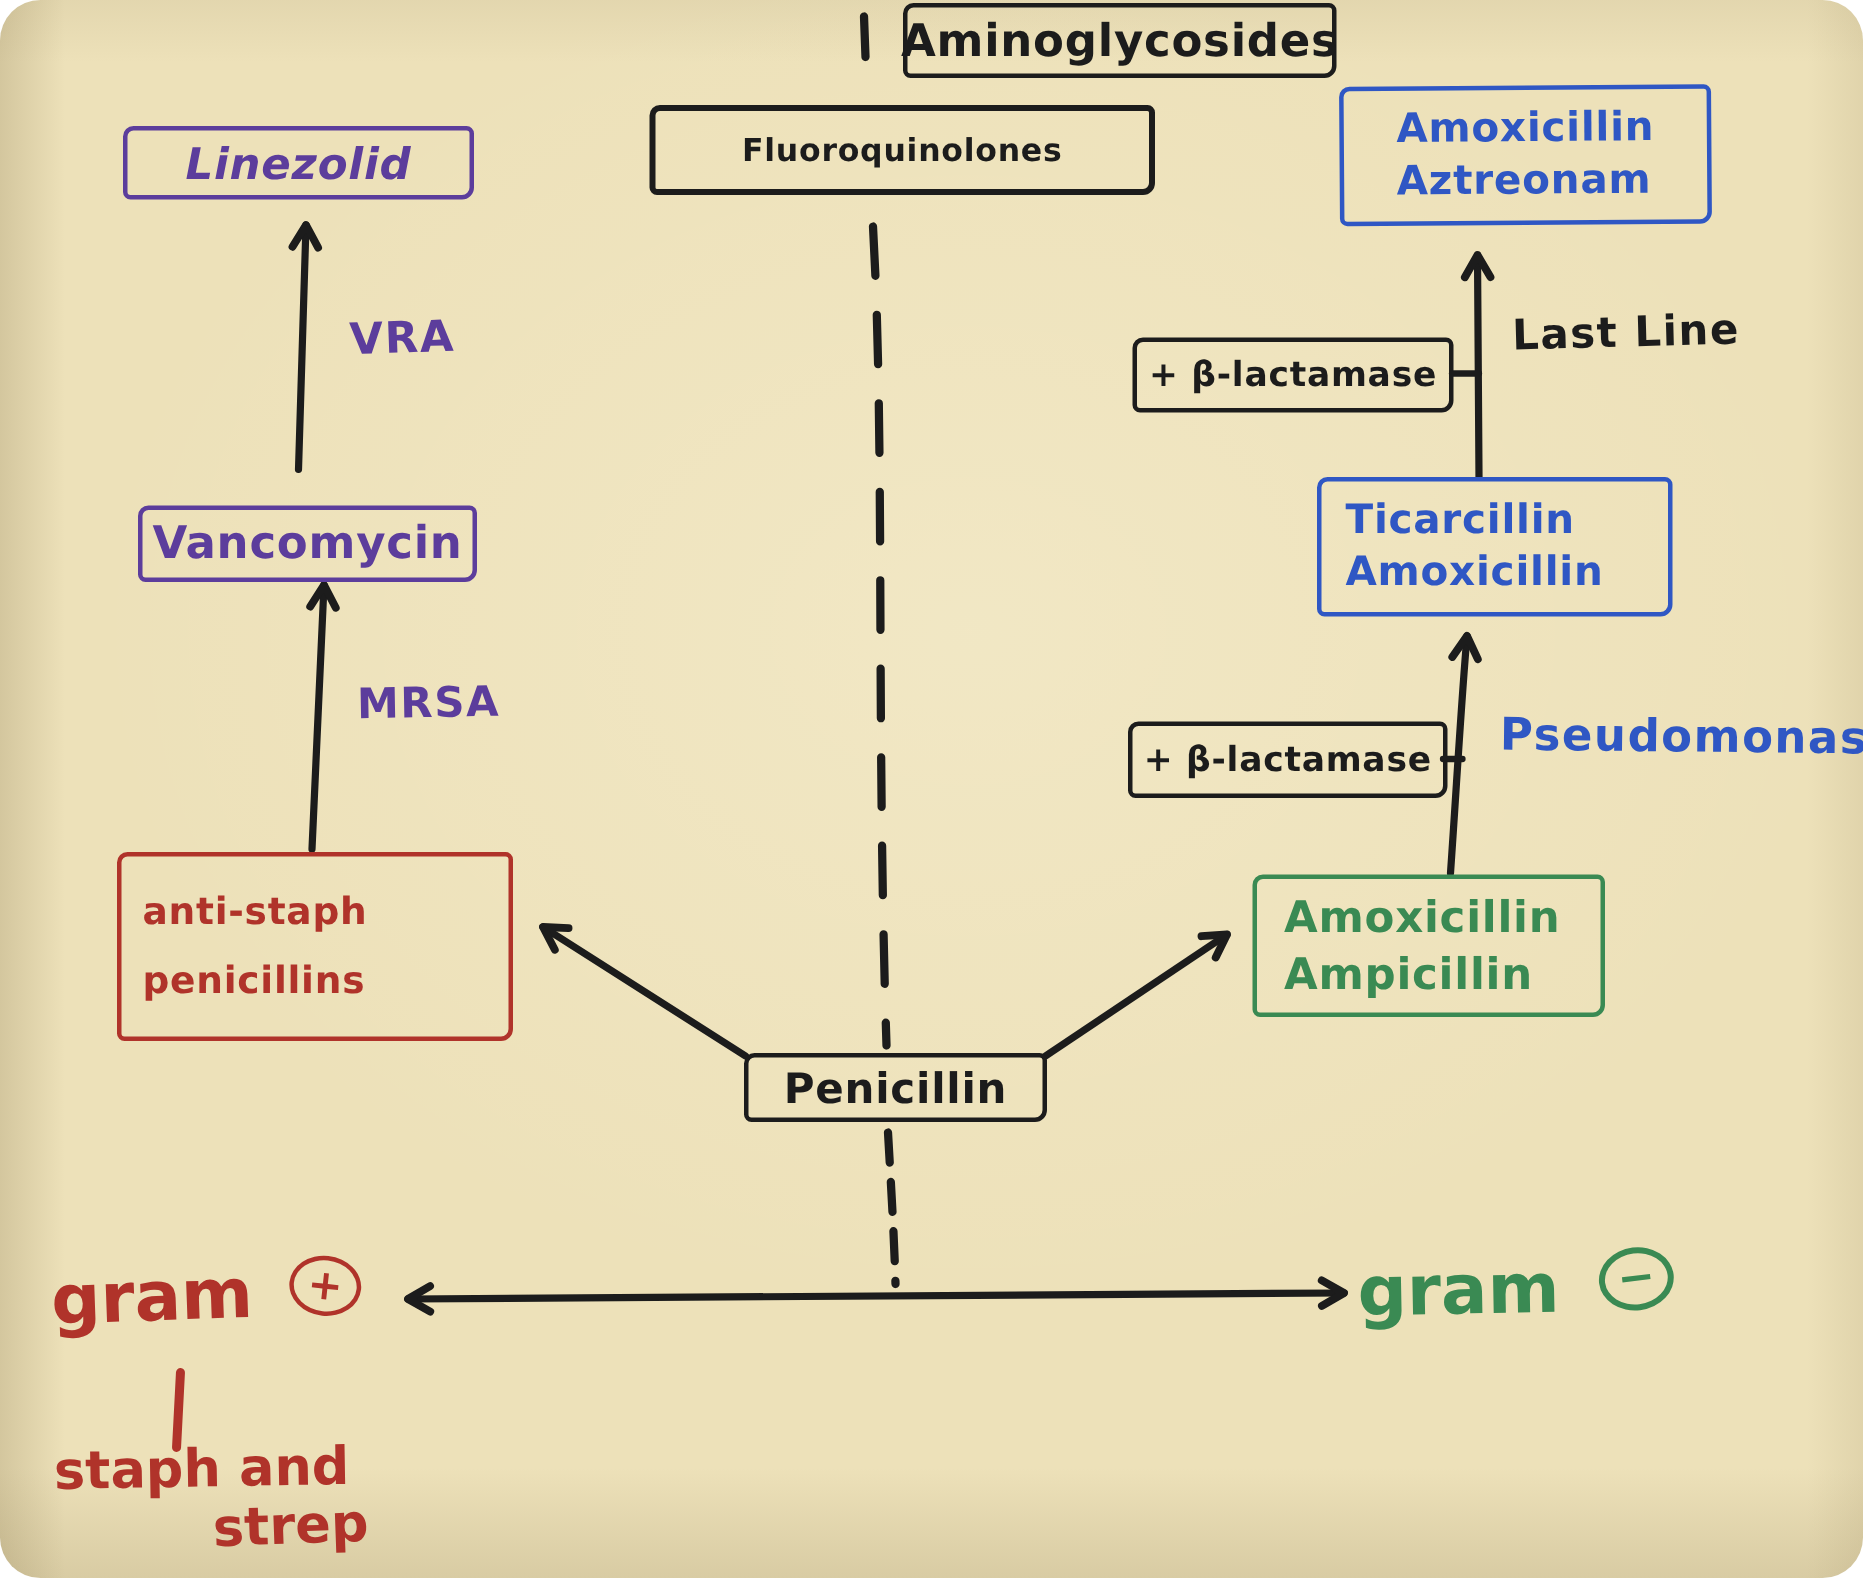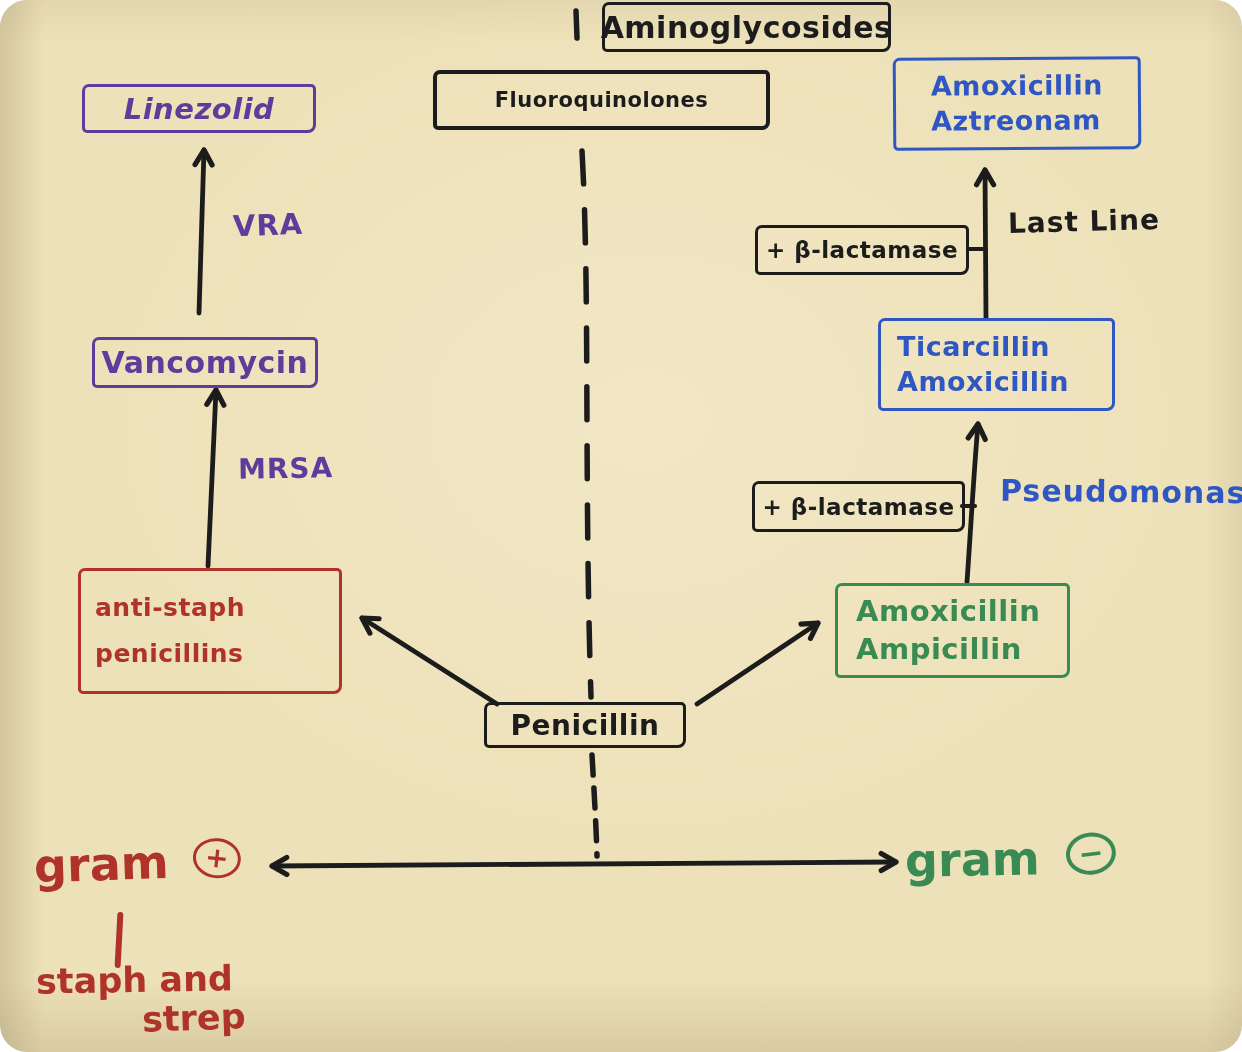--- a/index.html
+++ b/index.html
@@ -103,21 +103,21 @@
     <span>MRSA</span>
   </div>
 
   <div class="box red" style="left:78px;top:568px;width:264px;height:126px;font-size:25px;justify-content:flex-start;padding-left:14px;">
     <div class="col" style="line-height:1.35;gap:12px;">
       <span>anti-staph</span>
       <span>penicillins</span>
     </div>
   </div>
 
-  <div class="box" style="left:484px;top:702px;width:202px;height:46px;font-size:28px;">
+  <div class="box" style="left:496px;top:702px;width:202px;height:46px;font-size:28px;">
     <span>Penicillin</span>
   </div>
 
   <div class="box" style="left:755px;top:225px;width:214px;height:50px;font-size:23px;">
     <span>+ β-lactamase</span>
   </div>
 
   <div class="note hand" style="left:1008px;top:205px;font-size:28px;color:#1c1c1c;transform:rotate(-1.5deg);">
     <span>Last Line</span>
   </div>

